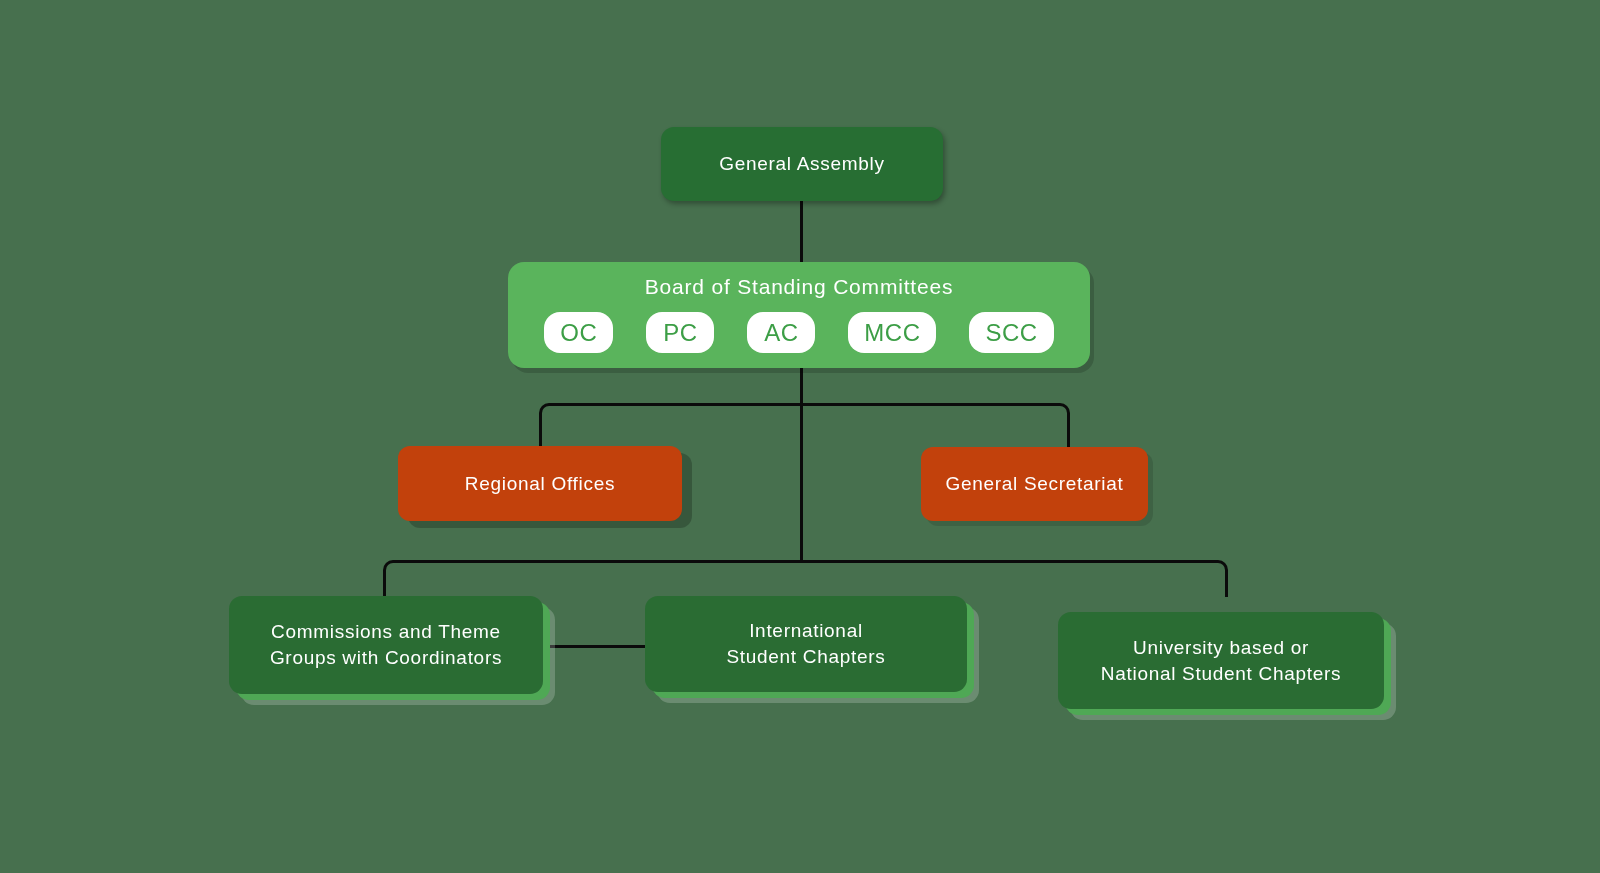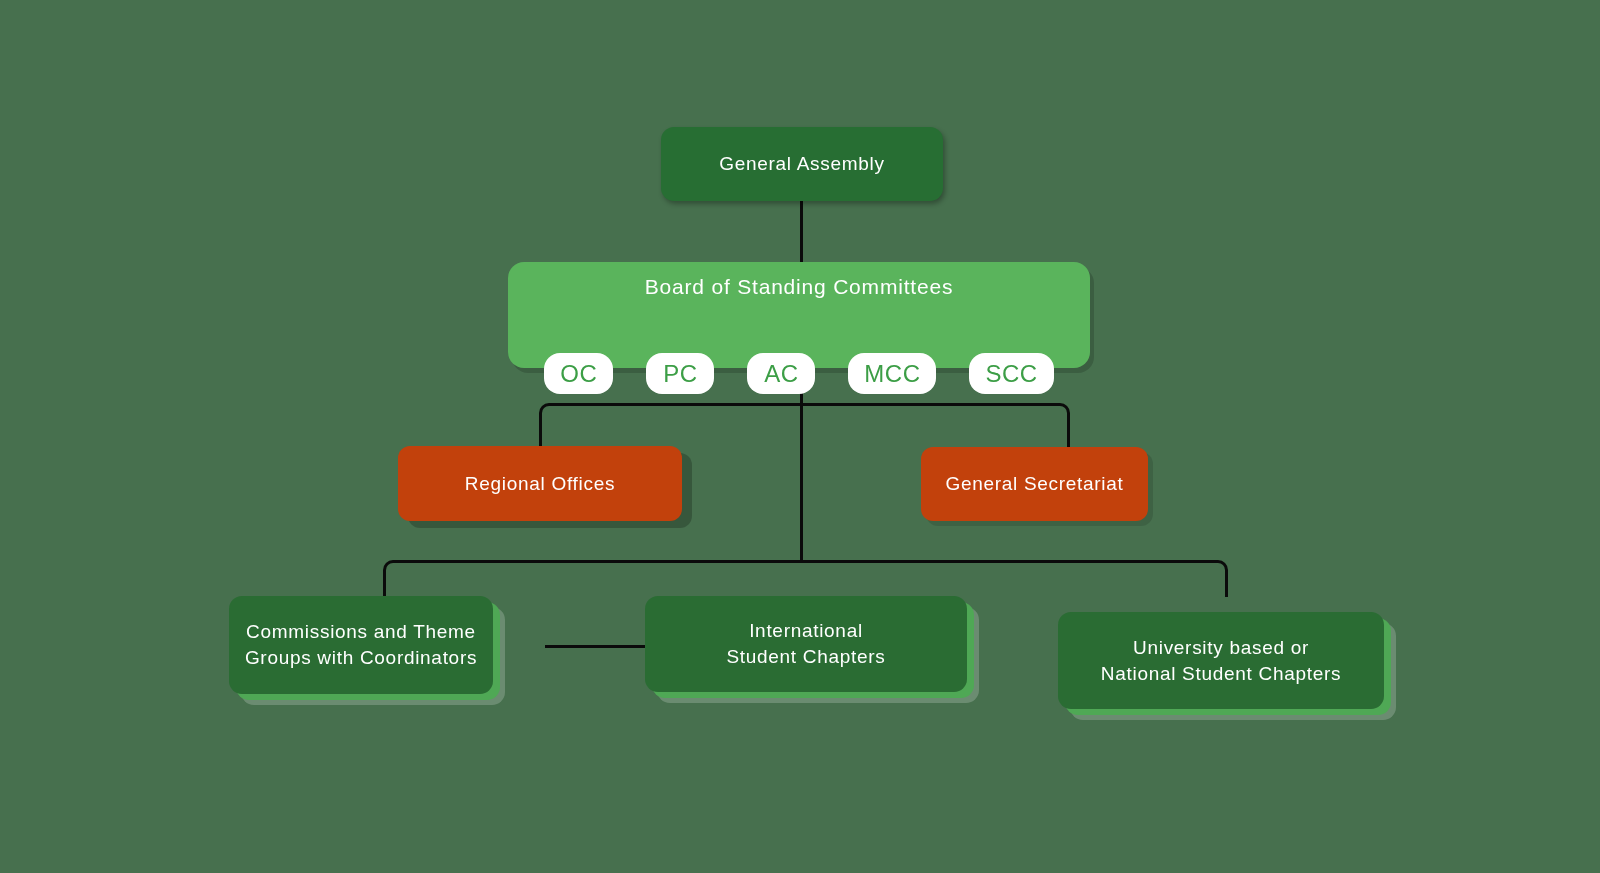--- a/index.html
+++ b/index.html
@@ -66,21 +66,20 @@
   .board {
     position: absolute;
     box-sizing: border-box;
     background: #5AB45C;
     border-radius: 16px;
     box-shadow: 4px 5px 0 rgba(0,0,0,0.16);
     display: flex;
     flex-direction: column;
     align-items: center;
     padding-top: 13px;
-    gap: 41px;
   }
   .board-title {
     color: #ffffff;
     font-size: 21px;
     letter-spacing: 0.8px;
   }
   .pill-row {
     display: flex;
     gap: 33px;
     margin-top: 13px;
@@ -132,21 +131,21 @@
   </div>
 
   <div class="node node-mid shadow-strong" style="left:398px; top:446px; width:284px; height:75px;">
     <span class="node-label">Regional Offices</span>
   </div>
 
   <div class="node node-mid shadow-soft" style="left:921px; top:447px; width:227px; height:74px;">
     <span class="node-label">General Secretariat</span>
   </div>
 
-  <div class="node node-dark-shadowed" style="left:229px; top:596px; width:264px; height:98px;">
+  <div class="node node-dark-shadowed" style="left:229px; top:596px; width:314px; height:98px;">
     <span class="node-label">Commissions and Theme
 Groups with Coordinators</span>
   </div>
 
   <div class="node node-dark-shadowed" style="left:645px; top:596px; width:322px; height:96px;">
     <span class="node-label">International
 Student Chapters</span>
   </div>
 
   <div class="node node-dark-shadowed" style="left:1058px; top:612px; width:326px; height:97px;">

